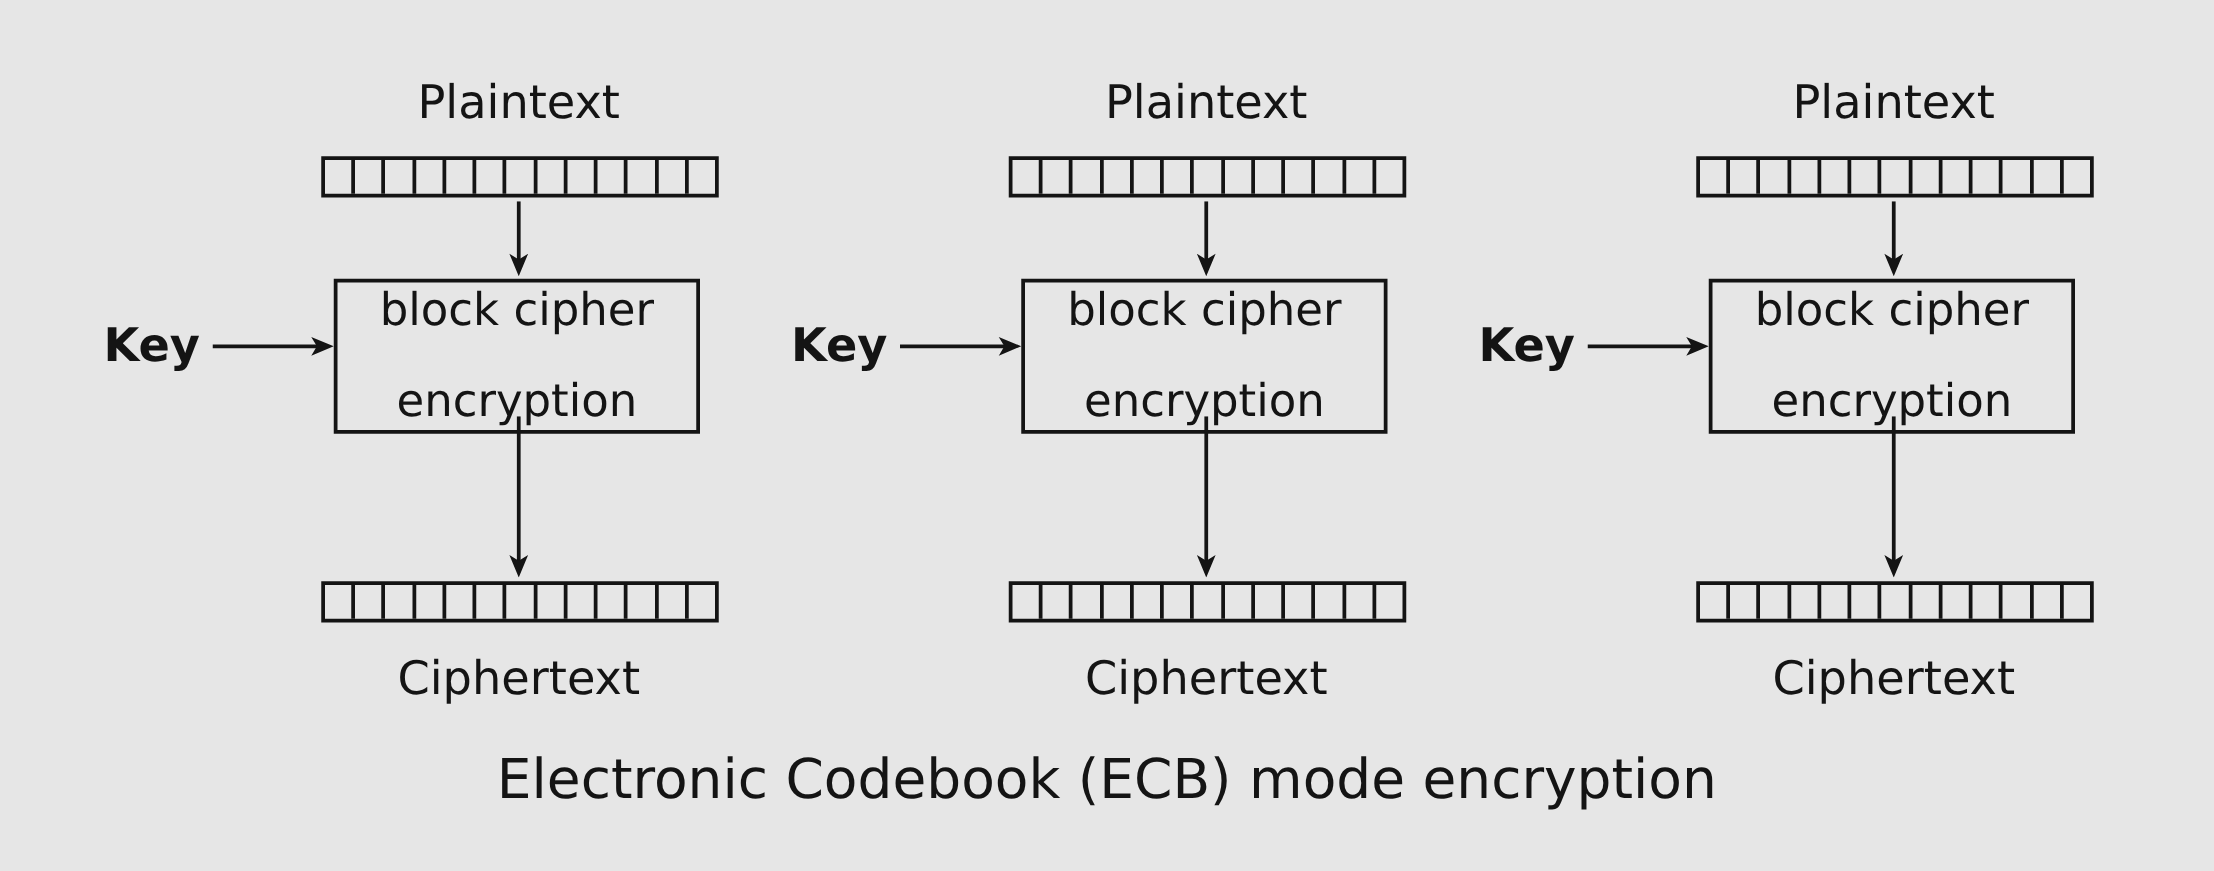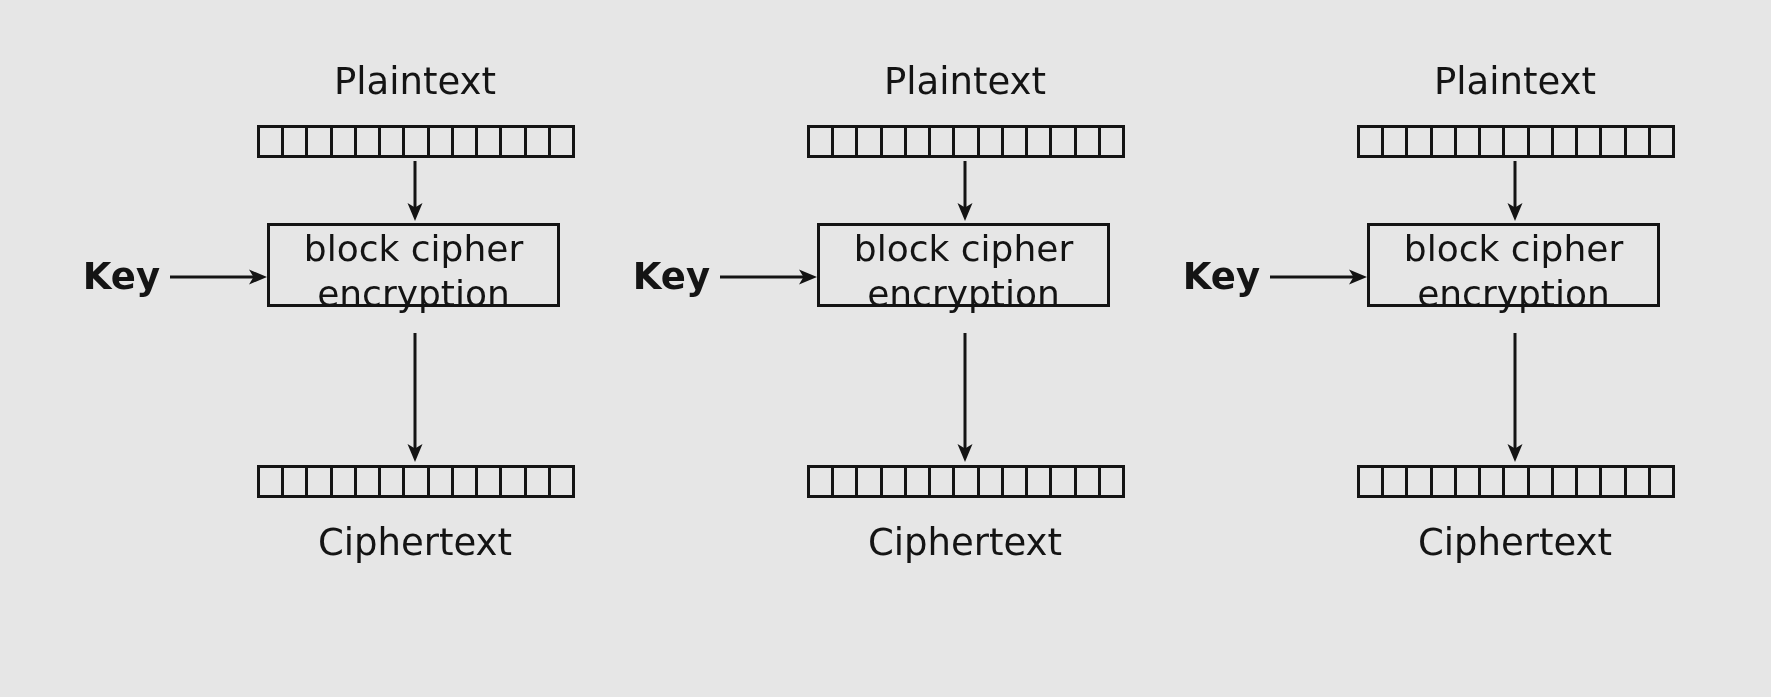--- a/index.html
+++ b/index.html
@@ -47,25 +47,25 @@
 
   .keylabel{
     position:absolute;left:-14px;top:255px;width:84px;
     text-align:right;
     font-size:37px;line-height:44px;
     white-space:nowrap;
     font-weight:bold;
   }
 
   .cipherbox{
-    position:absolute;left:177px;top:223px;width:293px;height:84px;
+    position:absolute;left:177px;top:223px;width:293px;height:124px;
     box-sizing:border-box;
     border:3px solid var(--ink);
     display:flex;flex-direction:column;
-    align-items:center;justify-content:flex-start;
+    align-items:center;justify-content:space-between;
     font-size:36px;line-height:45px;
     text-align:center;
   }
 
   .caption{
     position:absolute;left:0;right:0;top:600px;
     text-align:center;
     font-size:44px;line-height:1.1;
     white-space:nowrap;
   }
@@ -227,14 +227,15 @@
         <div class="cell"></div>
         <div class="cell"></div>
         <div class="cell"></div>
         <div class="cell"></div>
         <div class="cell"></div>
         <div class="cell"></div>
       </div>
     <div class="bottomlabel">Ciphertext</div>
   </div>
 
+  <div class="caption">Electronic Codebook (ECB) mode encryption</div>
 
 </div>
 
 </body></html>

